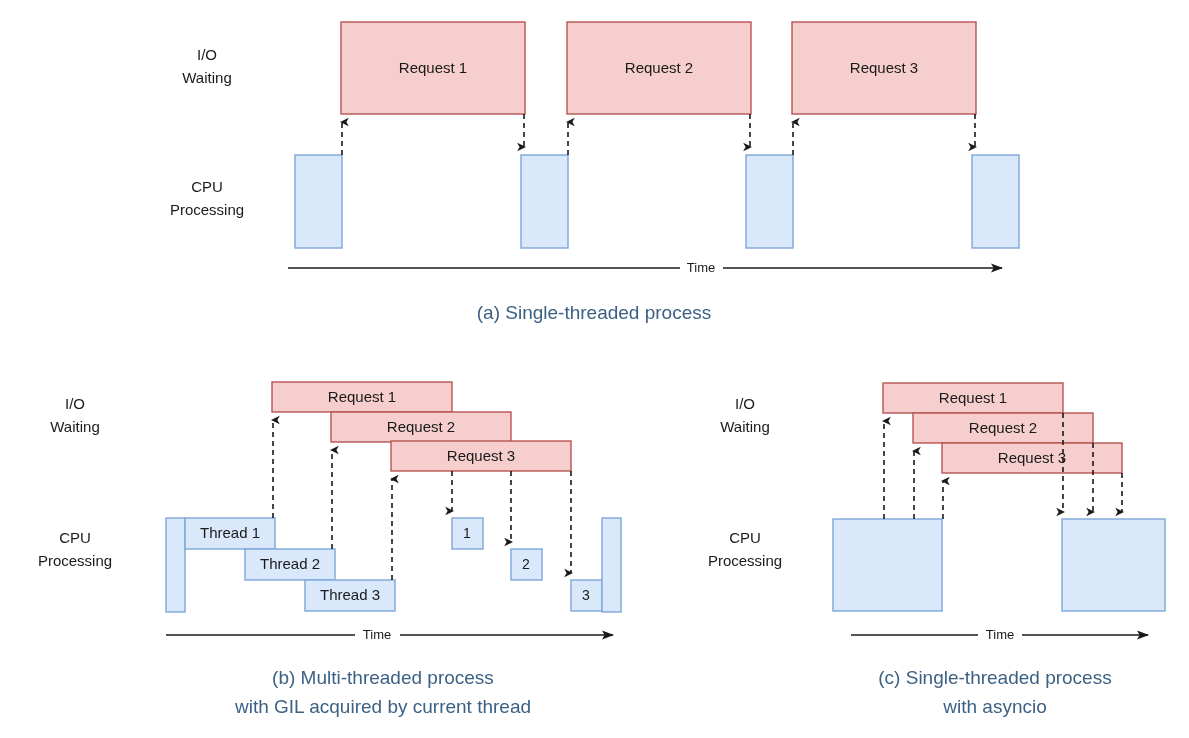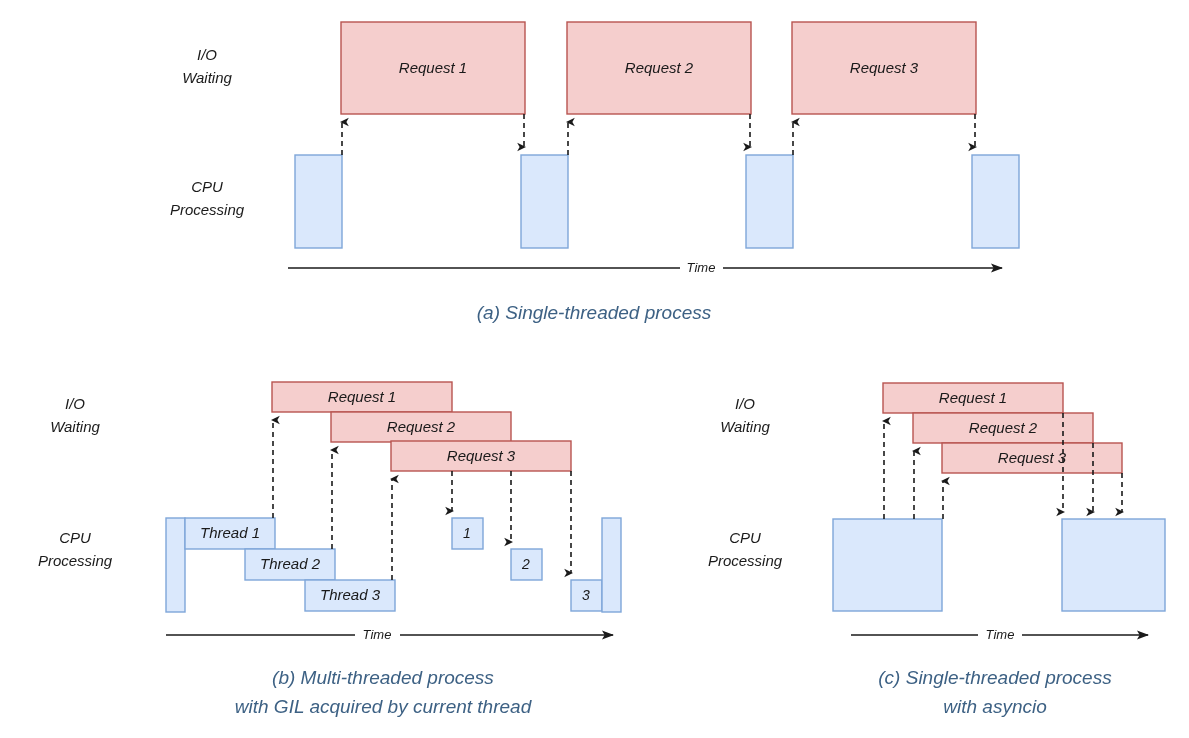--- a/index.html
+++ b/index.html
@@ -10,21 +10,20 @@
   body {
     width: 1189px;
     height: 738px;
     font-family: "Liberation Sans", sans-serif;
     overflow: hidden;
   }
   #stage {
     position: relative;
     width: 1189px;
     height: 578px;
-    font-style: italic;
   }
   svg.diagram {
     display: block;
     width: 1189px;
     height: 738px;
   }
   .box-io {
     fill: #f5cecd;
     stroke: #b85450;
     stroke-width: 1.4;

